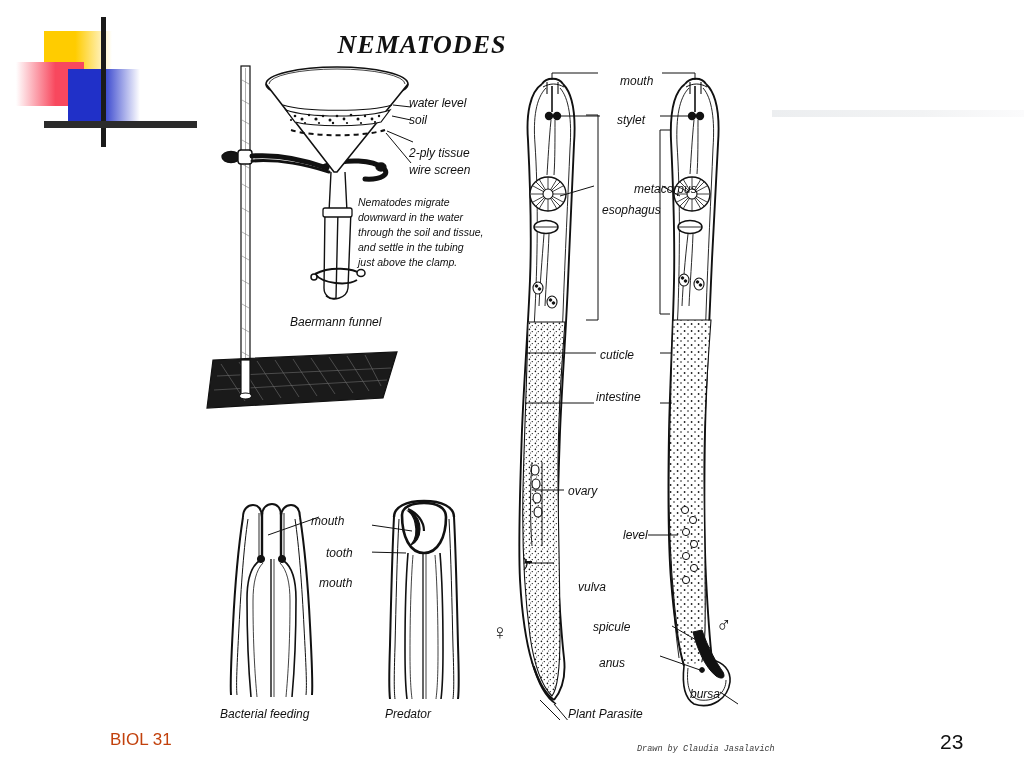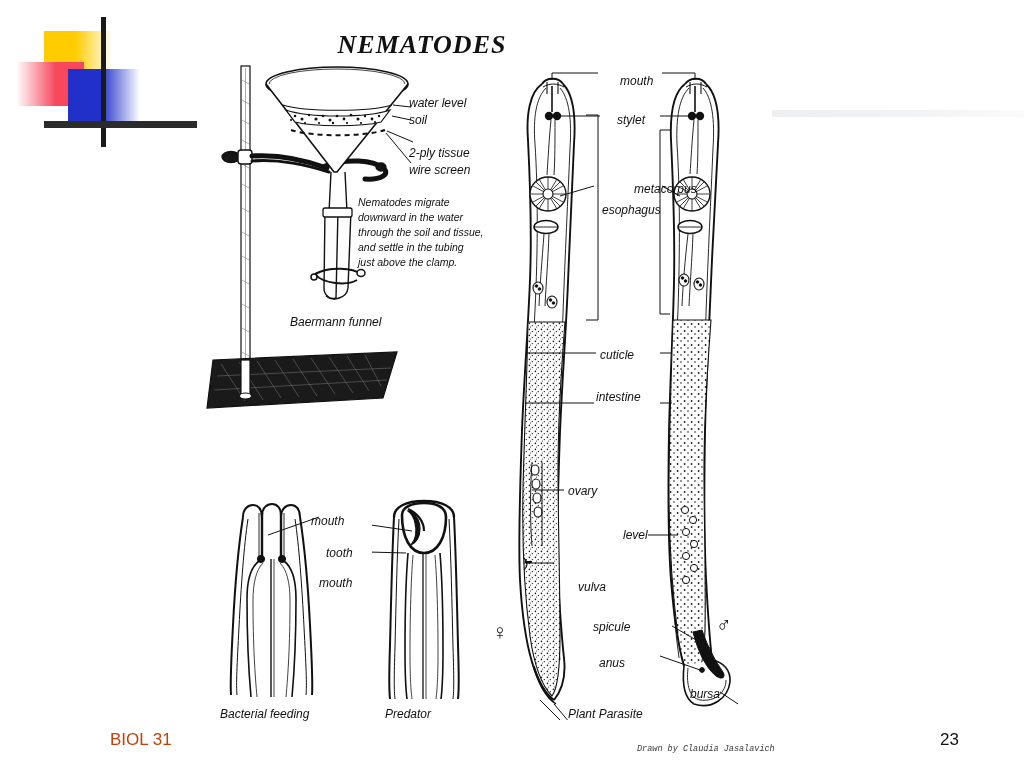--- a/index.html
+++ b/index.html
@@ -84,21 +84,21 @@
     white-space: pre-line;
   }
 
   
   #footer-course {
     position: absolute; left: 110px; top: 730px;
     font-size: 17px; color: #c2410c;
   }
   #footer-page {
     position: absolute; left: 940px; top: 730px;
-    font-size: 17px; color: #111;
+    font-size: 21px; color: #111;
   }
   #credit {
     position: absolute; left: 637px; top: 744px;
     font-family: Liberation Mono, monospace;
     font-style: italic;
     font-size: 8.5px;
     color: #3a3a3a;
   }
 
   svg { display: block; }

